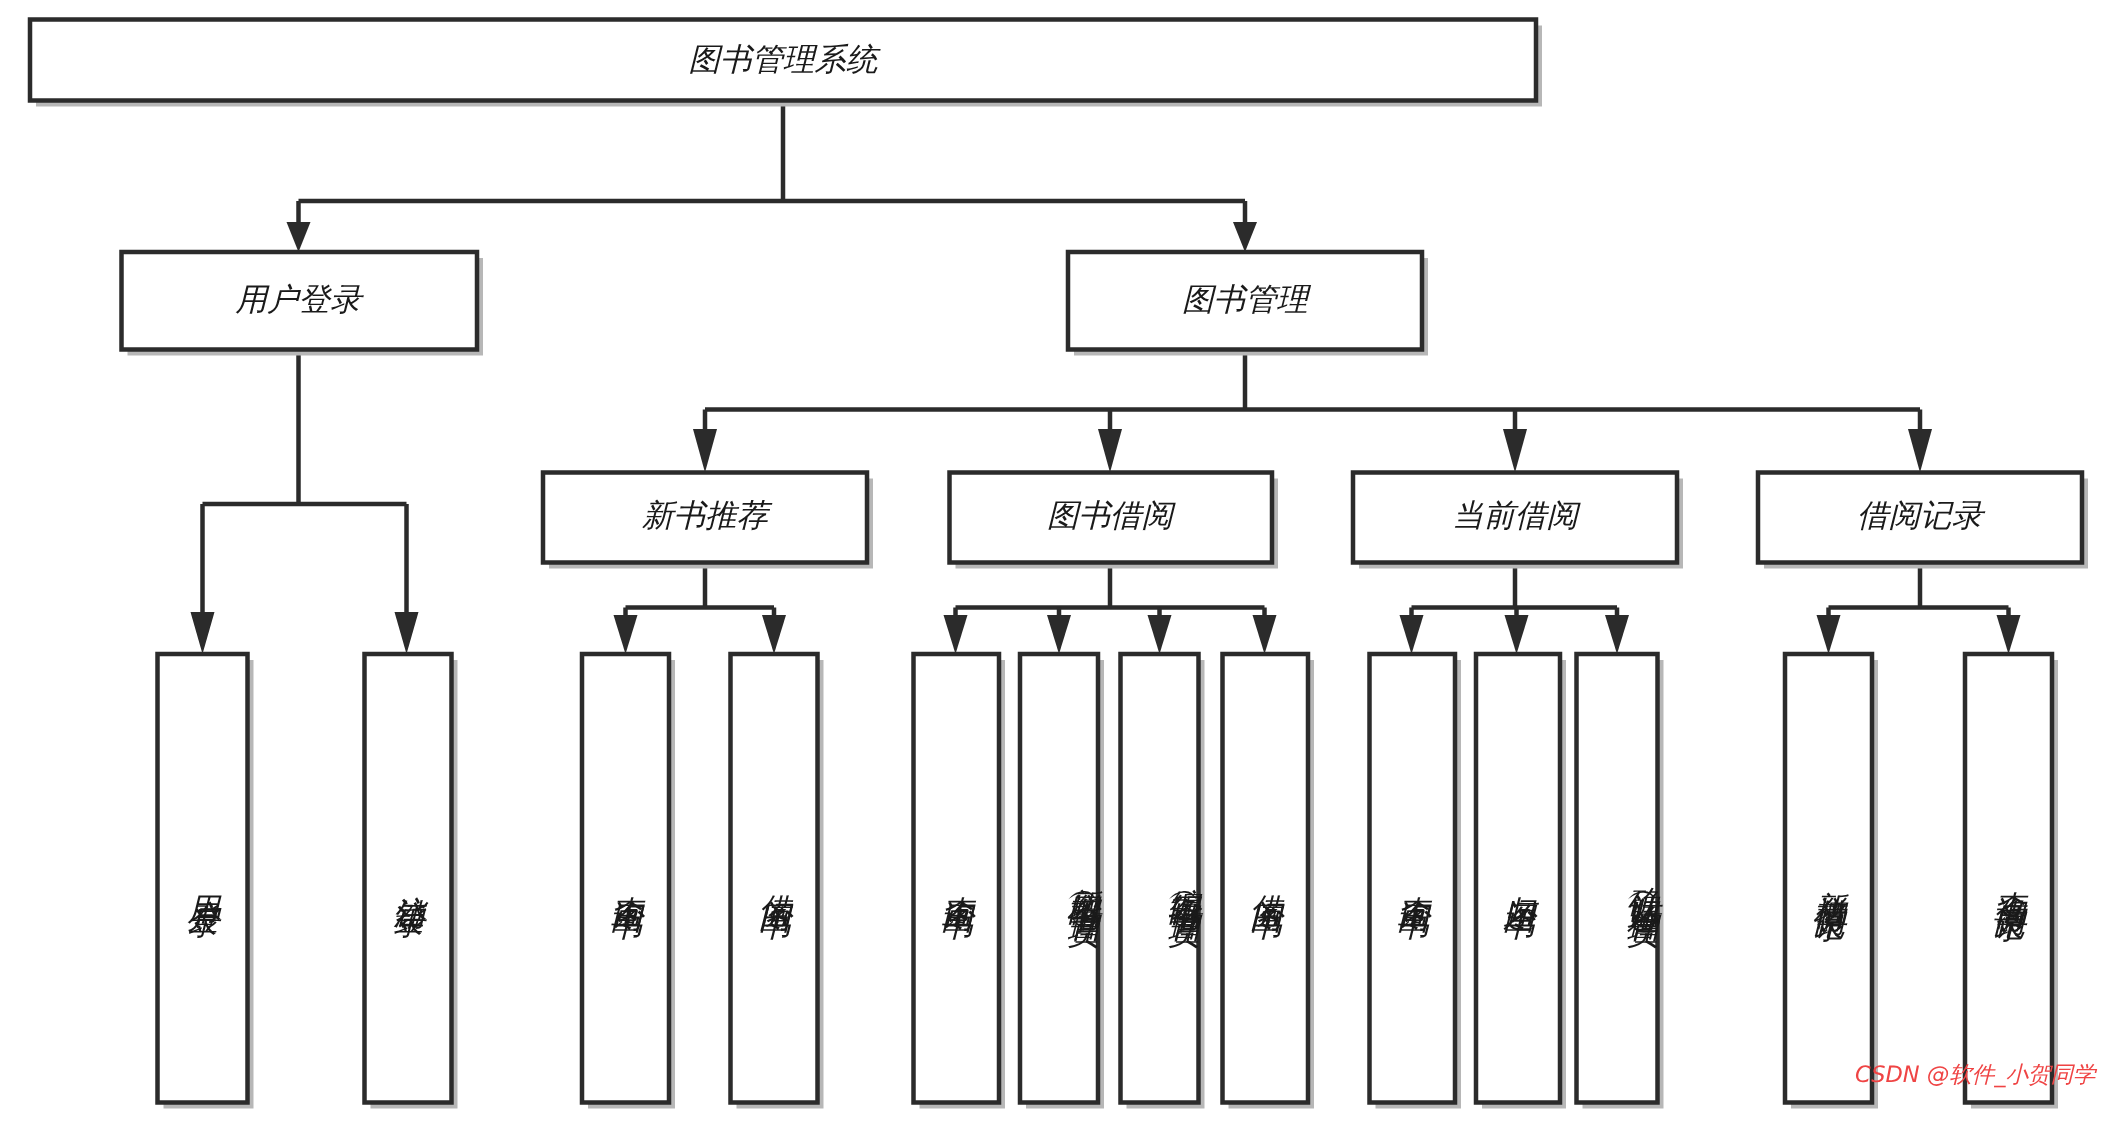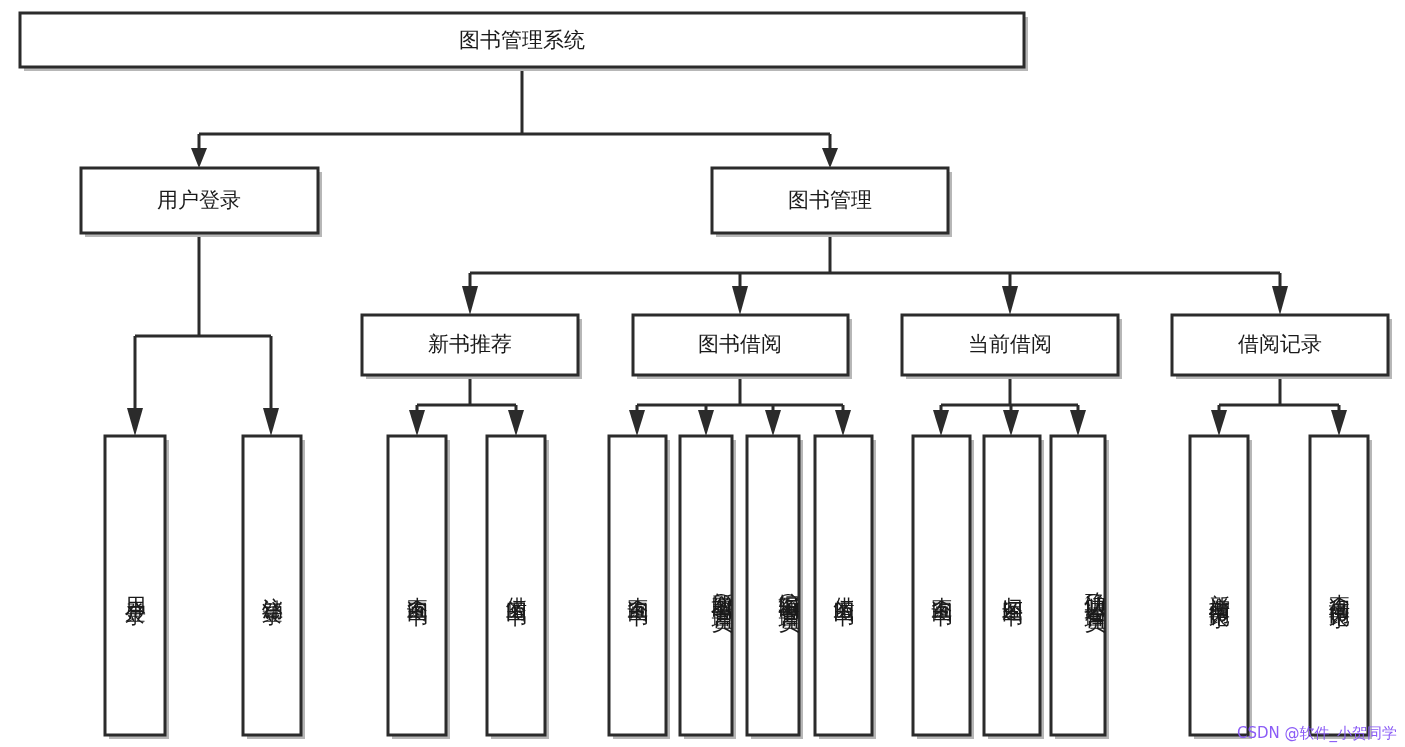--- a/index.html
+++ b/index.html
@@ -11,20 +11,21 @@
     width: 1405px;
     height: 747px;
     font-family: "DejaVu Sans", "Liberation Sans", sans-serif;
     overflow: hidden;
   }
   #diagram-root {
     position: relative;
     width: 1405px;
     height: 747px;
     background: #ffffff;
+    font-style: italic;
   }
   svg.flow {
     position: absolute;
     top: 0;
     left: 0;
     width: 1405px;
     height: 747px;
   }
   .node-box {
     fill: #ffffff;
@@ -59,24 +60,24 @@
     color: #1a1a1a;
     line-height: 1;
     letter-spacing: 3px;
     text-align: center;
     white-space: nowrap;
     pointer-events: none;
   }
   .watermark {
     position: absolute;
     right: 8px;
-    bottom: 4px;
+    bottom: 21px;
     font-family: "DejaVu Sans", "Liberation Sans", sans-serif;
     font-size: 15px;
-    color: #8b5cf6;
+    color: #ef4444;
     white-space: nowrap;
   }
 </style>
 </head>
 <body>
 
 <div id="diagram-root">
 
   <svg class="flow" viewBox="0 0 1405 747">
 

